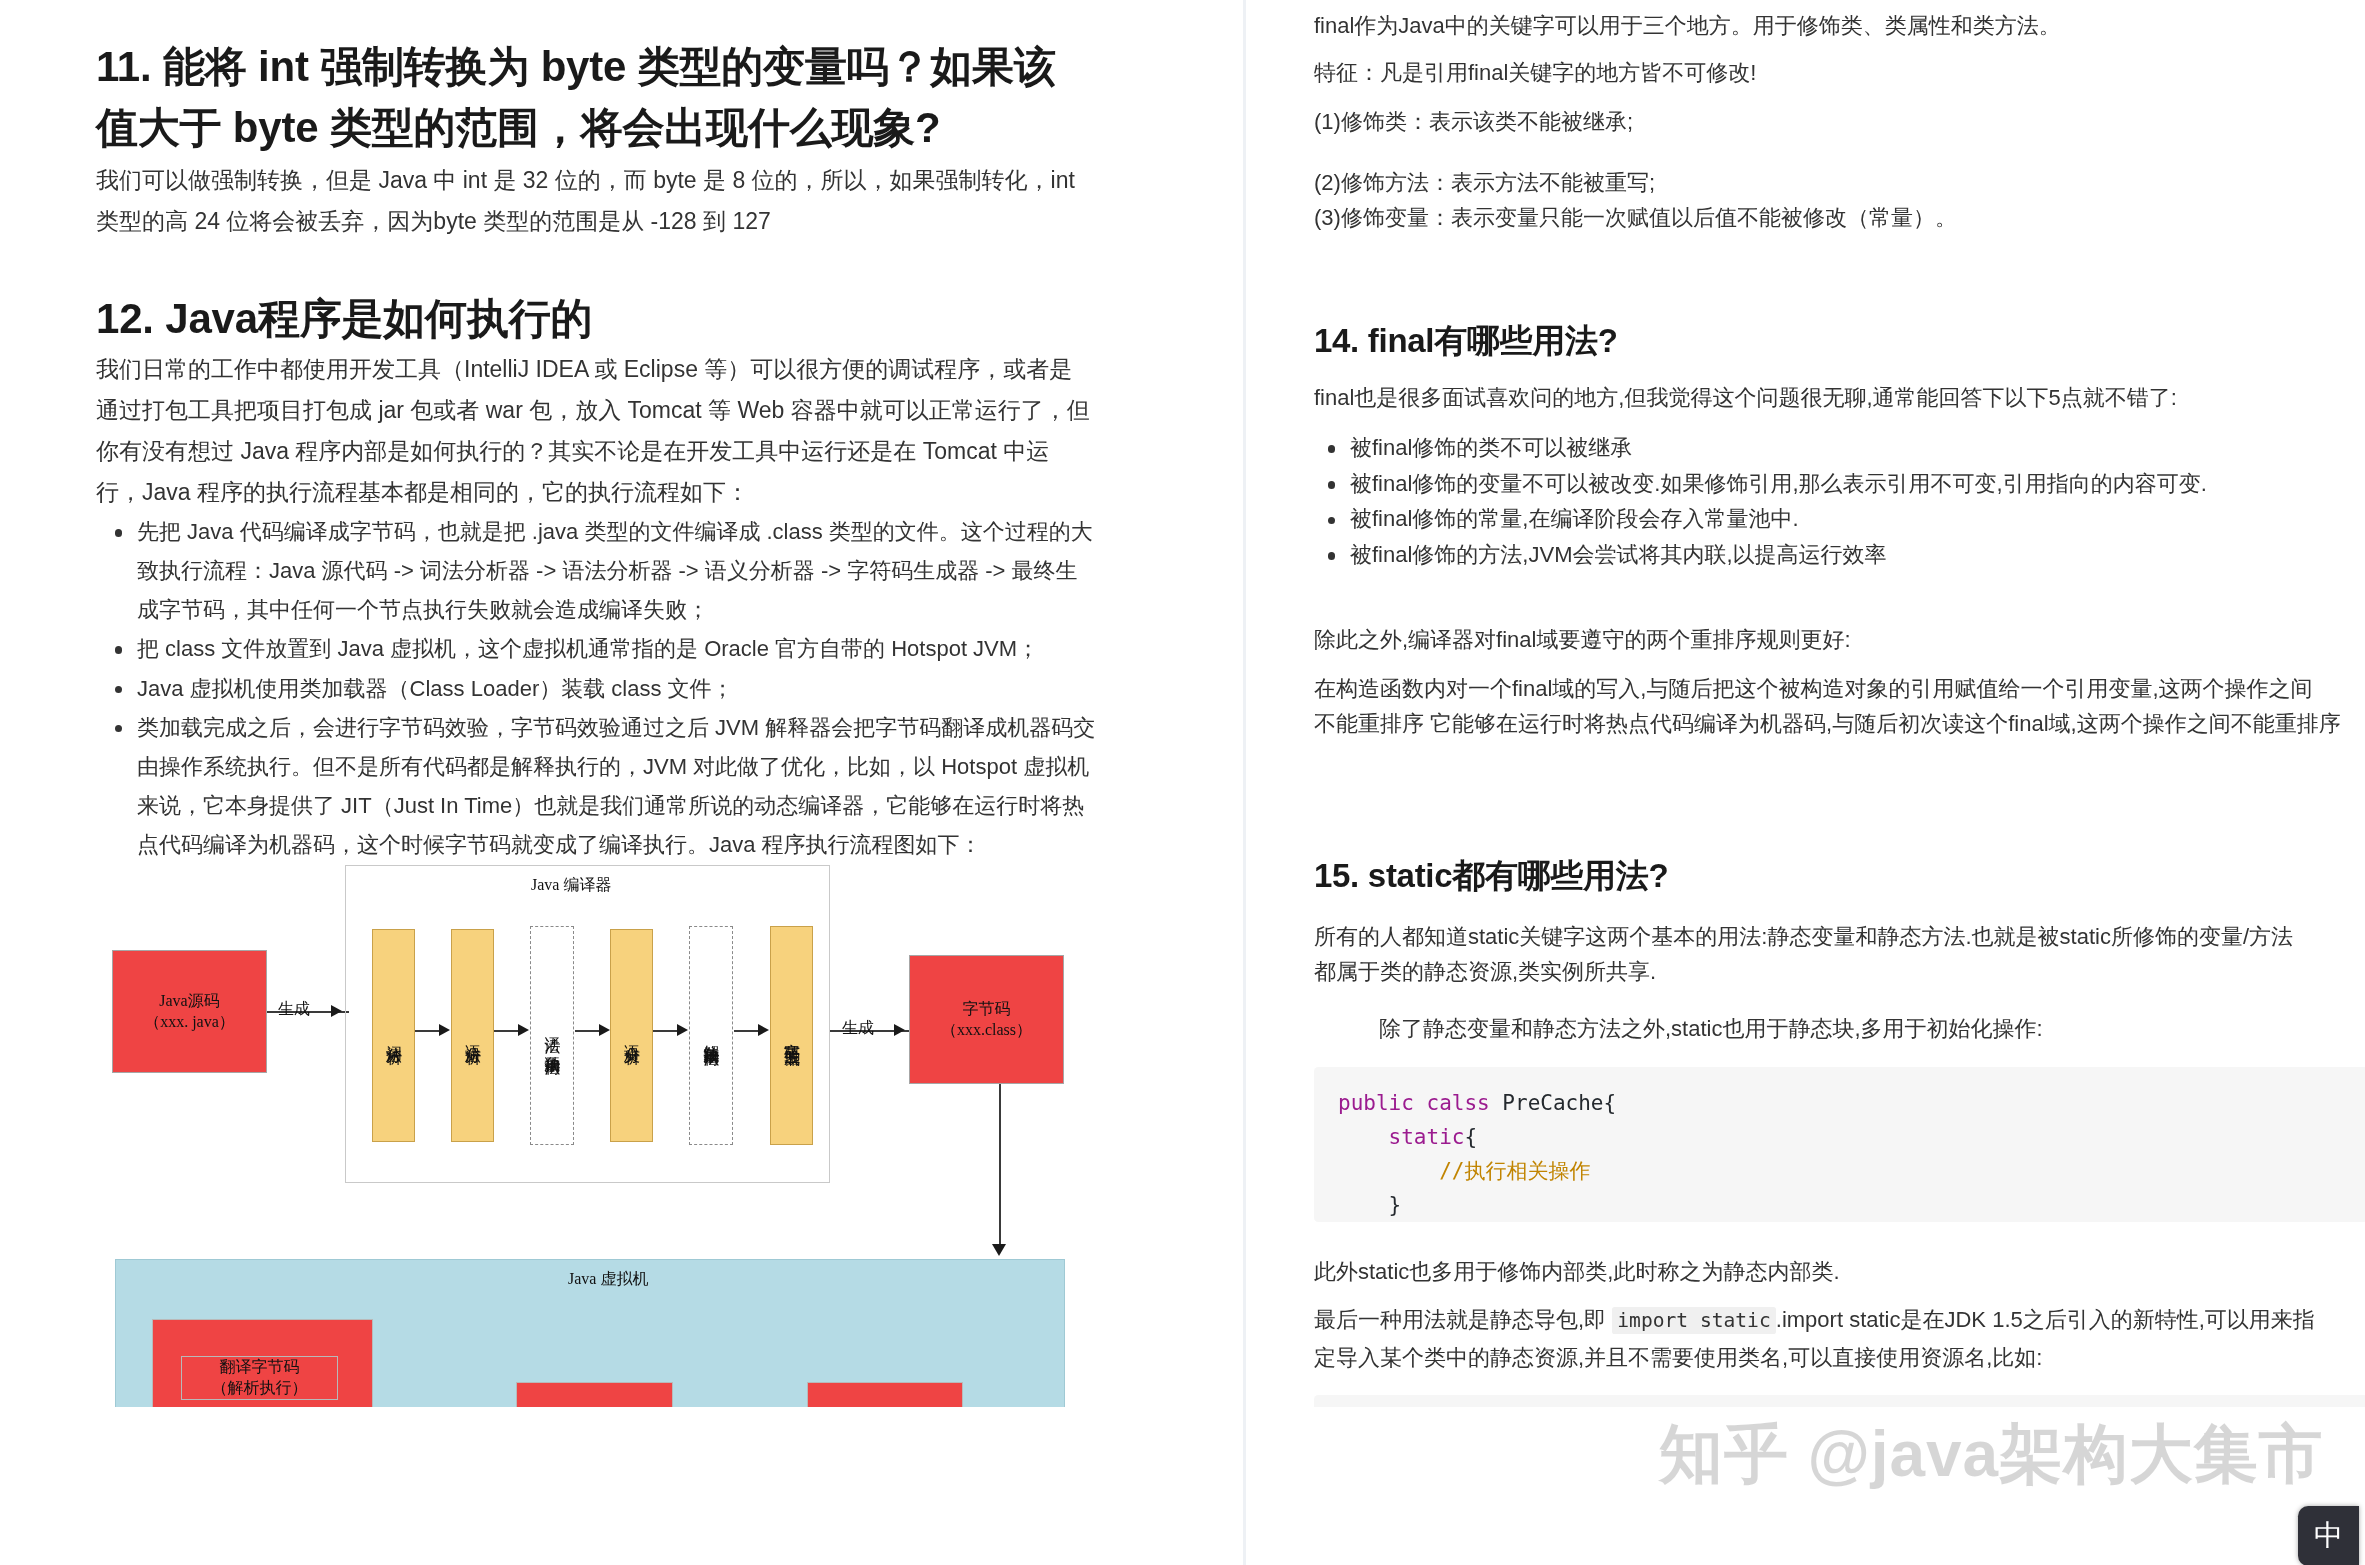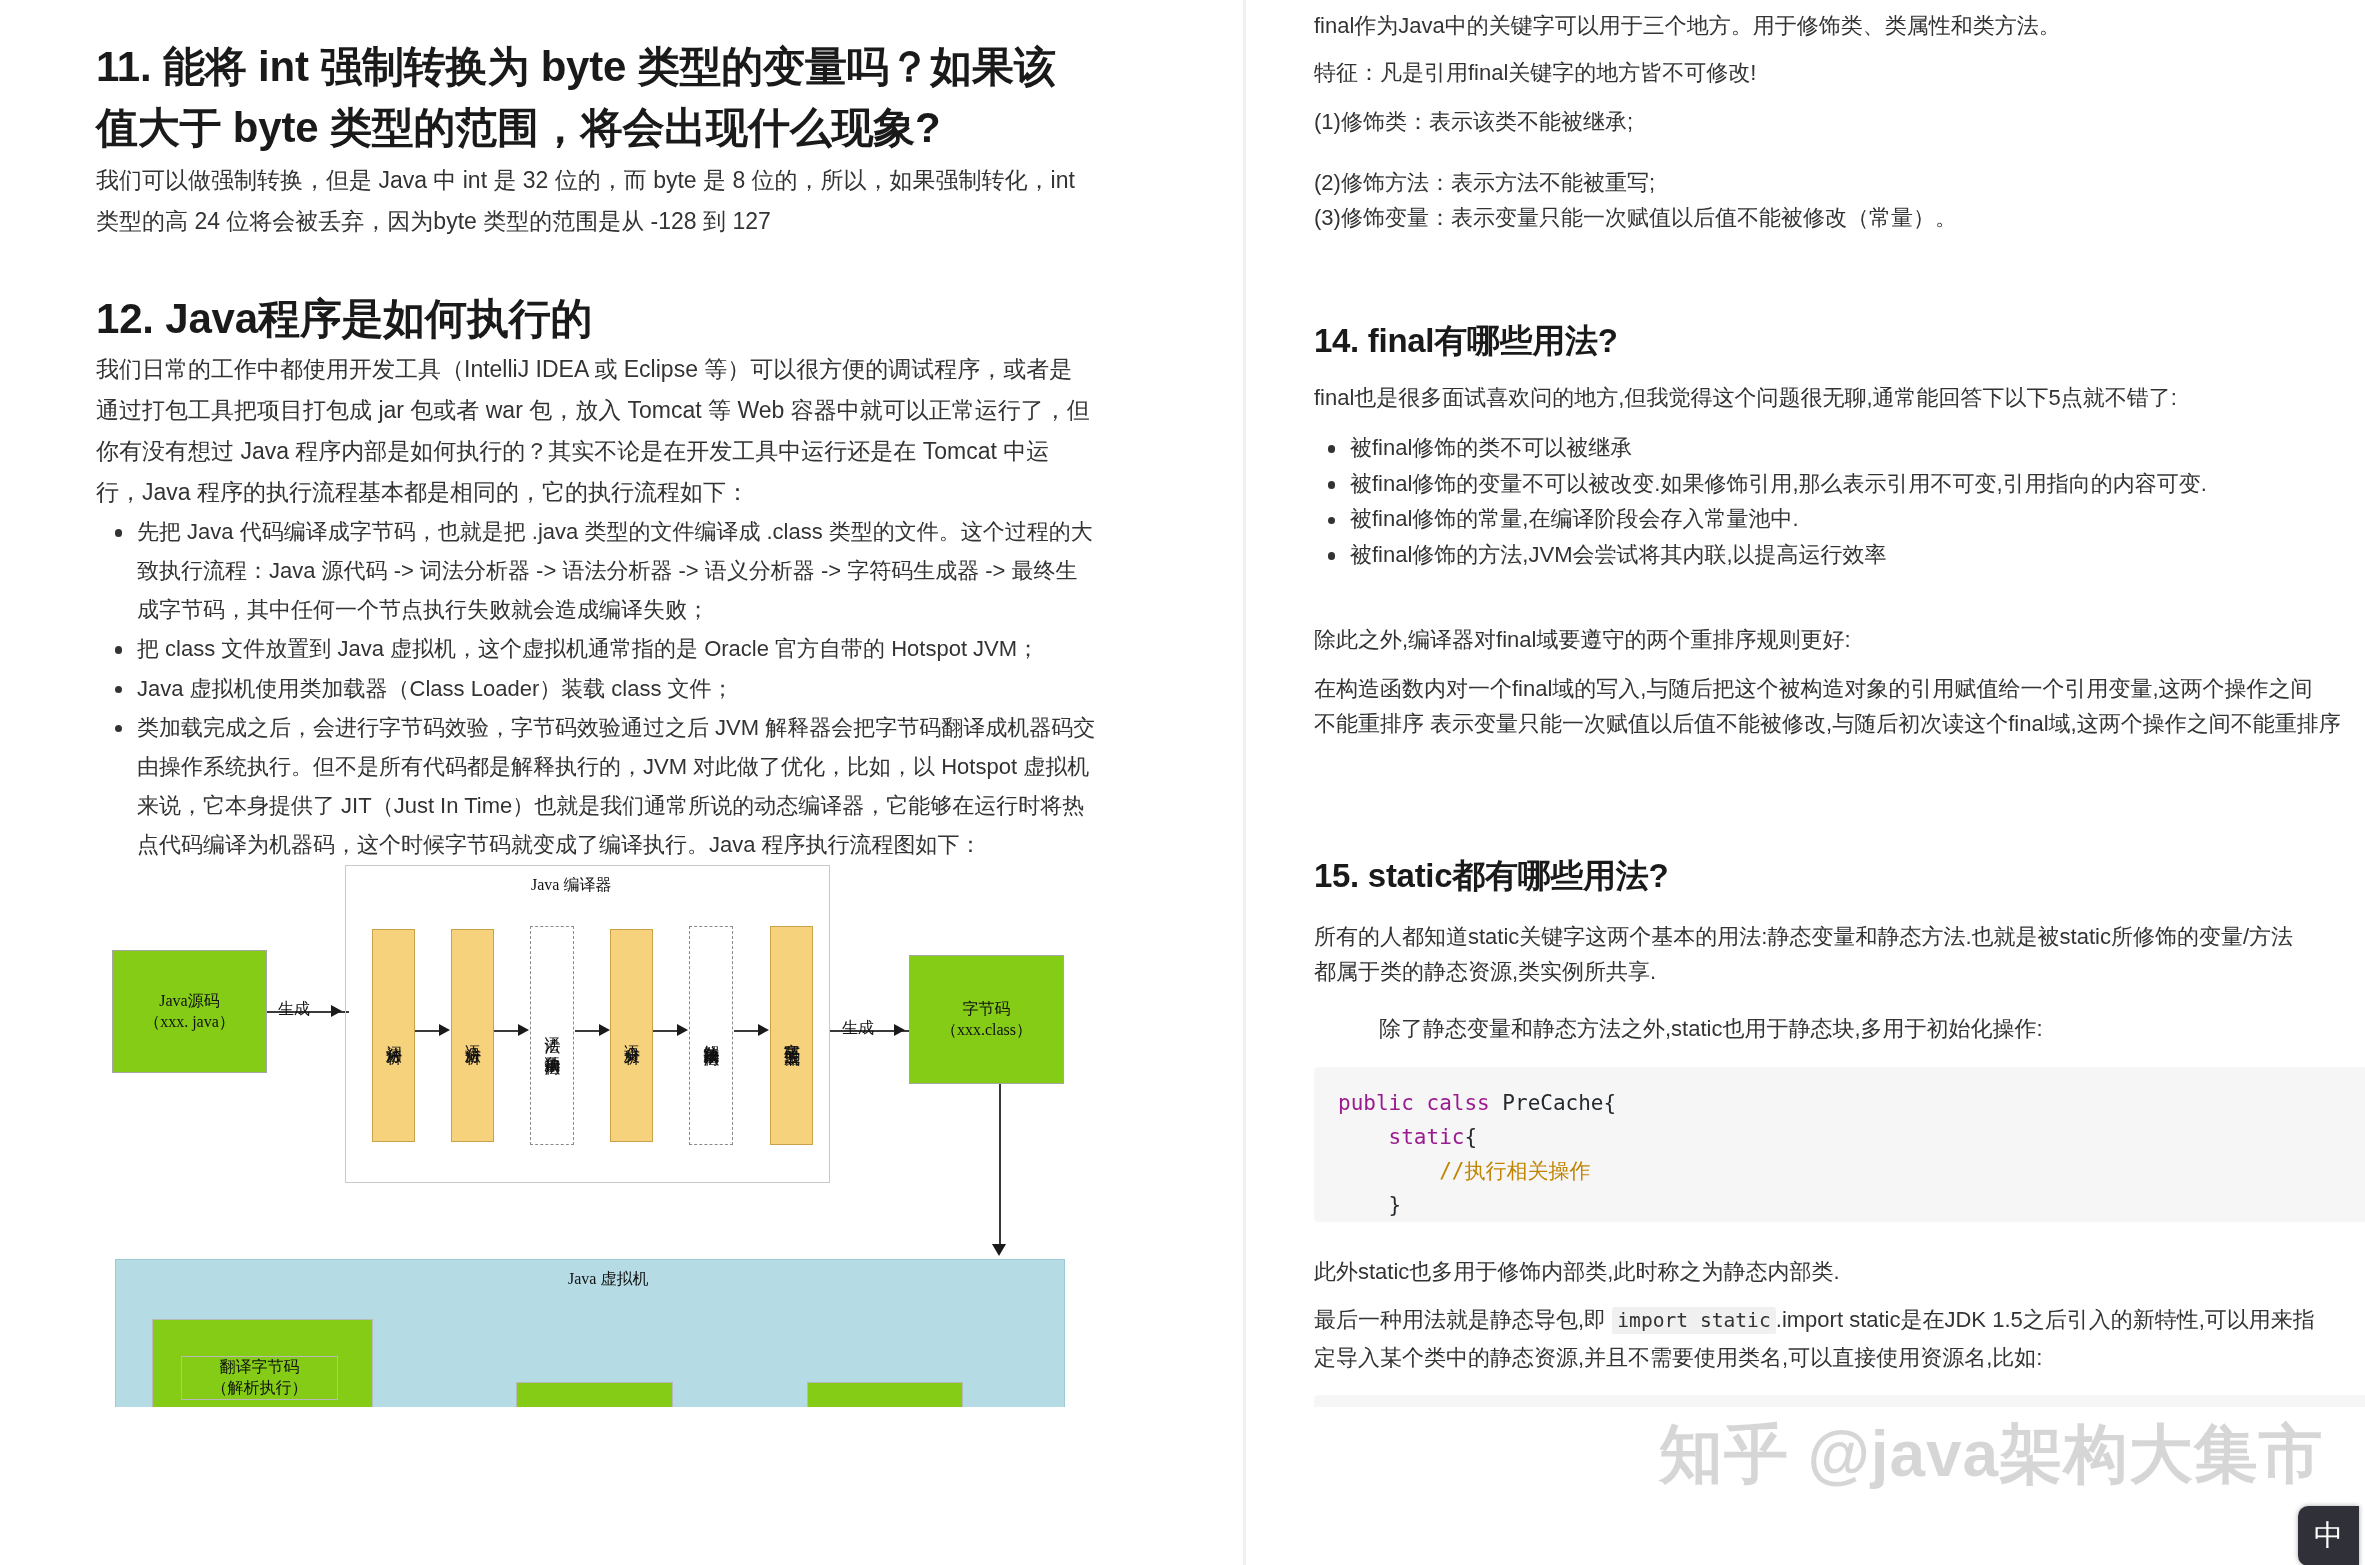--- a/index.html
+++ b/index.html
@@ -122,21 +122,21 @@
     border-radius: 2.6px;
     padding: 1.7px 5.1px;
     font-size: 19.6px;
     color: #333;
   }
 
   
   #diagram { position: absolute; left: 0px; top: 846px; width: 1012px; height: 723px; }
   .dbox {
     position: absolute;
-    background: #84cc16;
+    background: #ef4444;
     border: 1.7px solid #a6a6a6;
     display: flex; align-items: center; justify-content: center;
     text-align: center;
     font-family: "Liberation Serif", "DejaVu Serif", serif;
     color: #111;
     line-height: 1.3;
     font-size: 16px;
   }
   .dlabel {
     position: absolute;
@@ -358,21 +358,21 @@
       <ul class="rbullets" style="position:absolute; top:430px; left:0;">
         <li>被final修饰的类不可以被继承</li>
         <li>被final修饰的变量不可以被改变.如果修饰引用,那么表示引用不可变,引用指向的内容可变.</li>
         <li>被final修饰的常量,在编译阶段会存入常量池中.</li>
         <li>被final修饰的方法,JVM会尝试将其内联,以提高运行效率</li>
       </ul>
 
       <p class="rpara" style="position:absolute; top:623px; left:0;">除此之外,编译器对final域要遵守的两个重排序规则更好:</p>
 
       <p class="rpara" style="position:absolute; top:672px; left:0;">在构造函数内对一个final域的写入,与随后把这个被构造对象的引用赋值给一个引用变量,这两个操作之间</p>
-      <p class="rpara" style="position:absolute; top:707px; left:0;">不能重排序 表示变量只能一次赋值以后值不能被修改,与随后初次读这个final域,这两个操作之间不能重排序</p>
+      <p class="rpara" style="position:absolute; top:707px; left:0;">不能重排序 它能够在运行时将热点代码编译为机器码,与随后初次读这个final域,这两个操作之间不能重排序</p>
 
       <h2 class="rsec" style="position:absolute; top:854px; left:0;">15. static都有哪些用法?</h2>
 
       <p class="rpara" style="position:absolute; top:920px; left:0;">所有的人都知道static关键字这两个基本的用法:静态变量和静态方法.也就是被static所修饰的变量/方法</p>
       <p class="rpara" style="position:absolute; top:955px; left:0;">都属于类的静态资源,类实例所共享.</p>
 
       <p class="rpara" style="position:absolute; top:1012px; left:18px;margin-left:47px;">除了静态变量和静态方法之外,static也用于静态块,多用于初始化操作:</p>
 
       <div class="codeblock" style="position:absolute; top:1067px; left:0; width:1054px; height:155px;"><span class="k">public calss</span><span> PreCache{</span>
     <span class="k">static</span><span>{</span>

